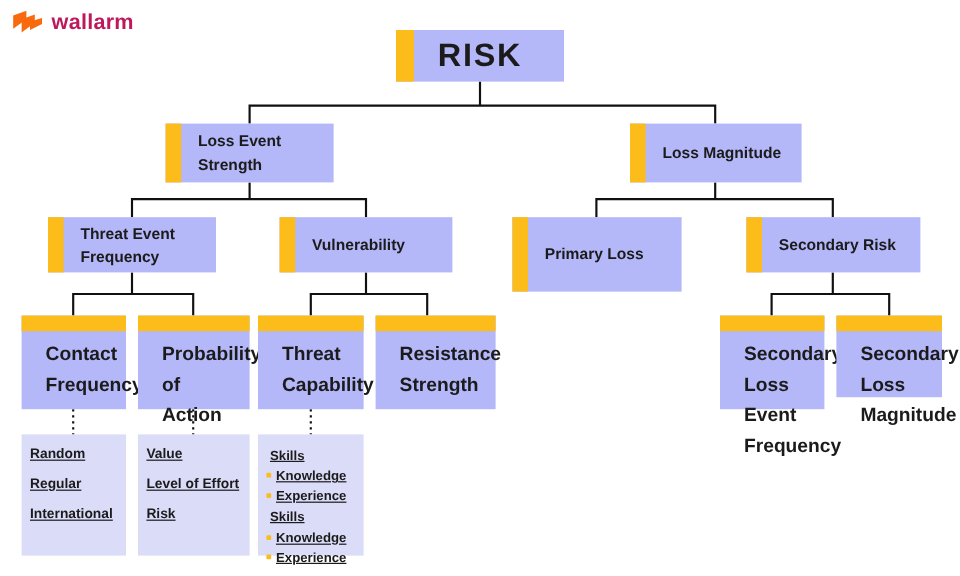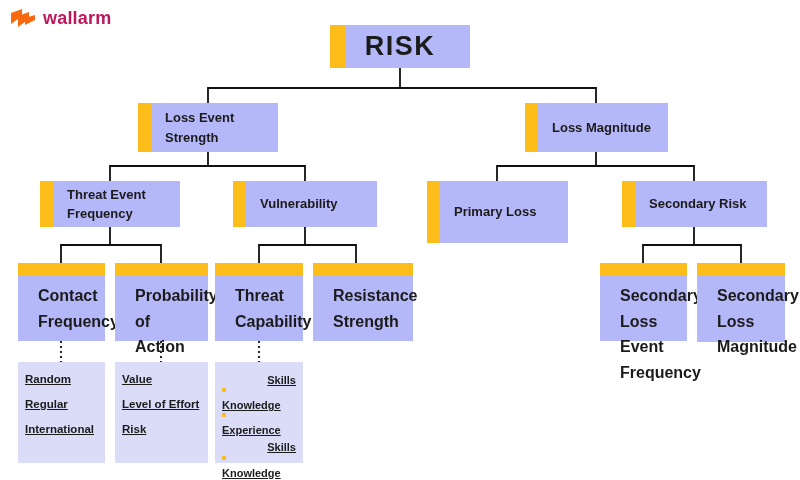--- a/index.html
+++ b/index.html
@@ -60,23 +60,23 @@
   }
 
   
   .leaf{
     position:absolute;
     background:var(--leaf-fill);
     padding:9px 7px;
     font-weight:700;font-size:11.5px;line-height:1.4;text-decoration:underline;
   }
   .leaf .li{margin-bottom:9px;}
-  .leaf-bullets{font-size:11px;text-align:right;}
+  .leaf-bullets{font-size:11px;}
   .leaf-bullets .gt{margin:2px 0 2px 3px;}
-  .brow{display:flex;align-items:baseline;gap:4px;margin:1px 0;flex-direction:column;}
+  .brow{display:flex;align-items:baseline;gap:4px;margin:1px 0;}
   .dot{width:4px;height:4px;background:var(--accent);flex:0 0 4px;position:relative;top:-2px;border-radius:1px;}
 </style>
 </head>
 <body>
 
 <div class="stage">
 
   <div class="logo">
     <svg width="26" height="22" viewBox="0 0 26 22">
       <polygon points="1,17 1,6 12,2 12,9" fill="#f9690e"></polygon>
@@ -141,21 +141,21 @@
   </div>
   <div class="tnode" style="left:215px;top:263px;width:88px;height:78px">
     <span>Threat Capability</span>
   </div>
   <div class="tnode" style="left:313px;top:263px;width:100px;height:78px">
     <span>Resistance Strength</span>
   </div>
   <div class="tnode" style="left:600px;top:263px;width:87px;height:78px">
     <span>Secondary Loss Event Frequency</span>
   </div>
-  <div class="tnode" style="left:697px;top:263px;width:88px;height:79px">
+  <div class="tnode" style="left:697px;top:263px;width:88px;height:68px">
     <span>Secondary Loss Magnitude</span>
   </div>
 
   <div class="leaf" style="left:18px;top:362px;width:87px;height:101px">
     <div class="li">Random</div>
     <div class="li">Regular</div>
     <div class="li">International</div>
   </div>
 
   <div class="leaf" style="left:115px;top:362px;width:93px;height:101px">

